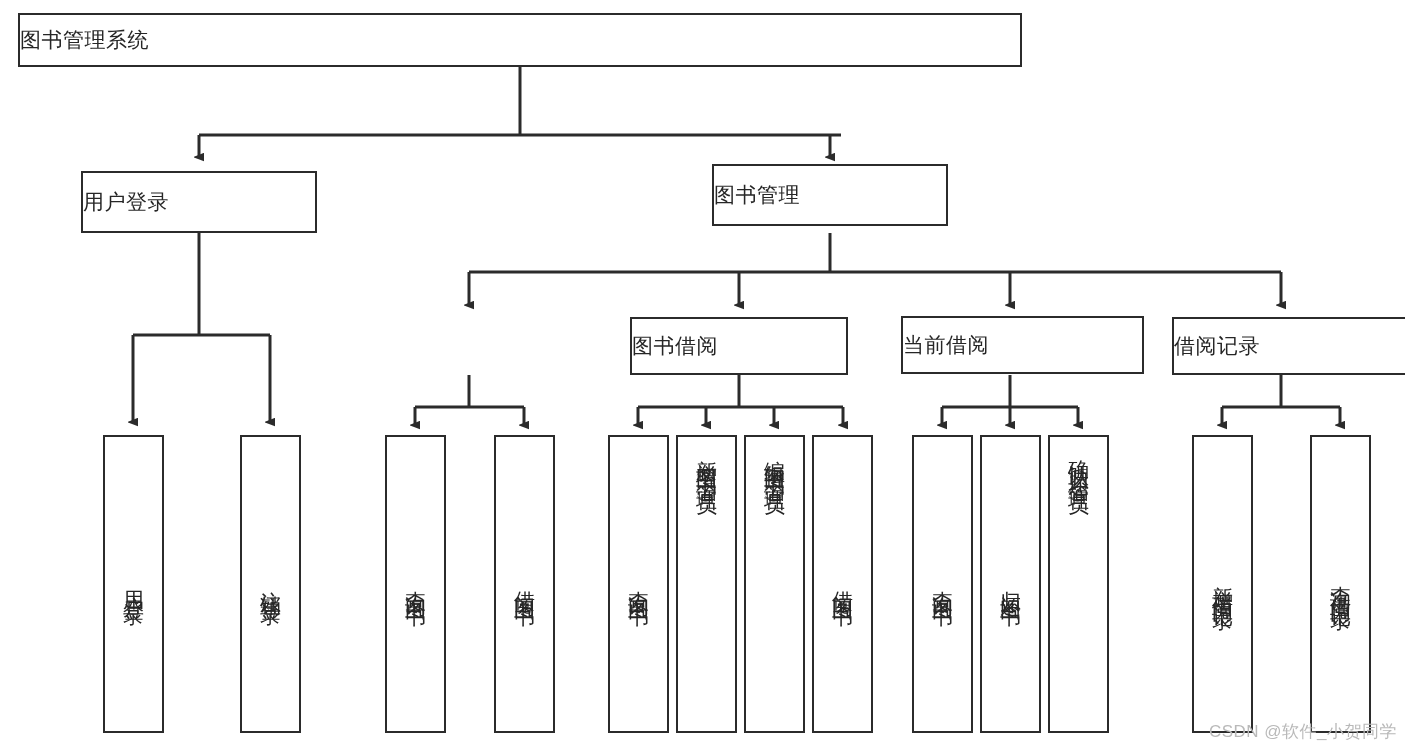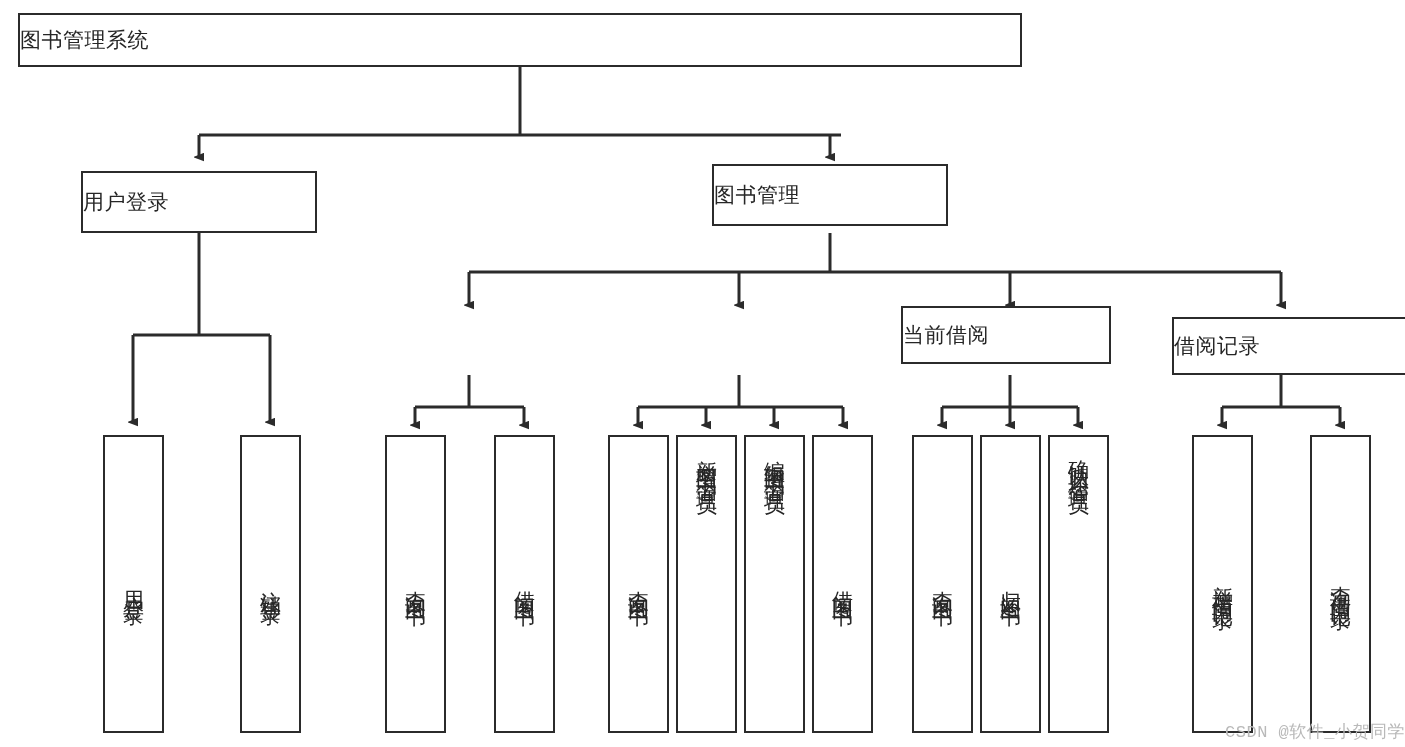--- a/index.html
+++ b/index.html
@@ -52,27 +52,26 @@
     letter-spacing: 5px;
     white-space: nowrap;
     color: #262626;
   }
   .node.vert.mid {
     align-items: center;
     padding-top: 0;
   }
   .watermark {
     position: absolute;
-    right: 0;
+    right: 8px;
     bottom: 4px;
     font-size: 17px;
     color: #b9b9b9;
     letter-spacing: 0.5px;
     white-space: nowrap;
-    font-family: Liberation Mono, monospace;
   }
 </style>
 </head>
 <body>
 
 <div id="canvas">
 
   <svg class="edges" viewBox="0 0 1405 747">
     <defs>
       <marker id="arrow" markerWidth="10" markerHeight="10" refX="4.2" refY="5" orient="auto" markerUnits="userSpaceOnUse">
@@ -129,22 +128,25 @@
 
   <div class="node horiz" style="left:81px; top:171px; width:236px; height:62px;">
     <span>用户登录</span>
   </div>
 
   <div class="node horiz" style="left:712px; top:164px; width:236px; height:62px;">
     <span>图书管理</span>
   </div>
 
 
-
-  <div class="node horiz" style="left:901px; top:306px; width:210px; height:58px;">
+  <div class="node horiz" style="left:630px; top:317px; width:218px; height:58px;">
+    <span>图书借阅</span>
+  </div>
+
+  <div class="node horiz" style="left:901px; top:316px; width:243px; height:58px;">
     <span>当前借阅</span>
   </div>
 
   <div class="node horiz" style="left:1172px; top:317px; width:250px; height:58px;">
     <span>借阅记录</span>
   </div>
 
   <div class="node vert mid" style="left:103px; top:435px; width:61px; height:298px;">
     <span class="vlabel">用户登录</span>
   </div>

